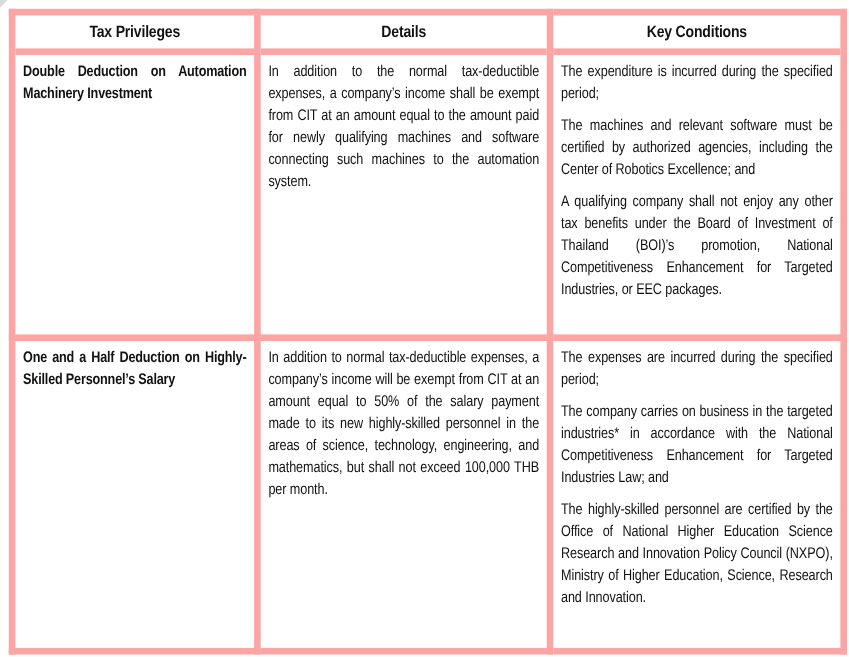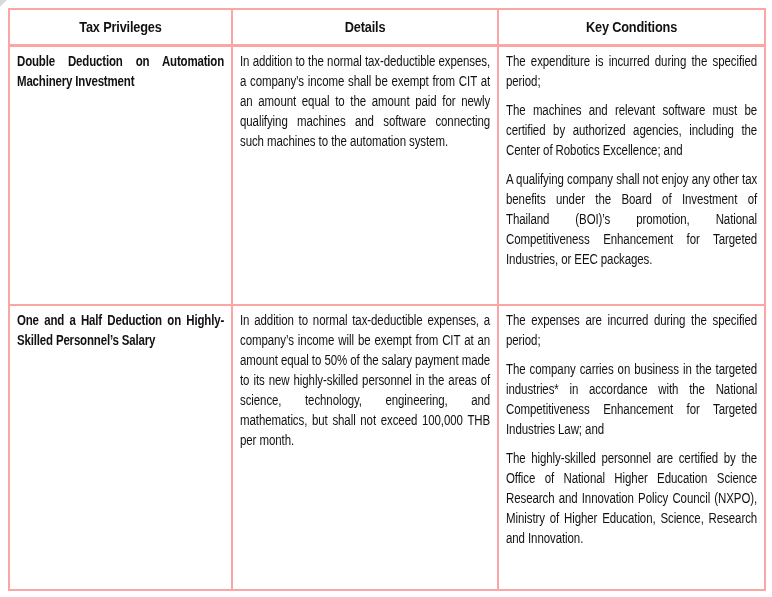--- a/index.html
+++ b/index.html
@@ -27,21 +27,21 @@
     position: absolute;
     left: 8px; top: 8px;
     width: 756px;
     border-collapse: collapse;
     table-layout: fixed;
   }
   col.c1 { width: 223px; }
   col.c2 { width: 266px; }
   col.c3 { width: 267px; }
   th, td {
-    border: 2px solid #fca5a5;
+    border: 6px solid #fca5a5;
     vertical-align: top;
     padding: 4px 7px;
   }
   thead tr { height: 36px; }
   tbody tr.row-1 { height: 260px; margin-left: 32px; }
   tbody tr.row-2 { height: 285px; }
   th {
     vertical-align: middle;
     border-bottom-width: 3px;
     font-size: 15px;

